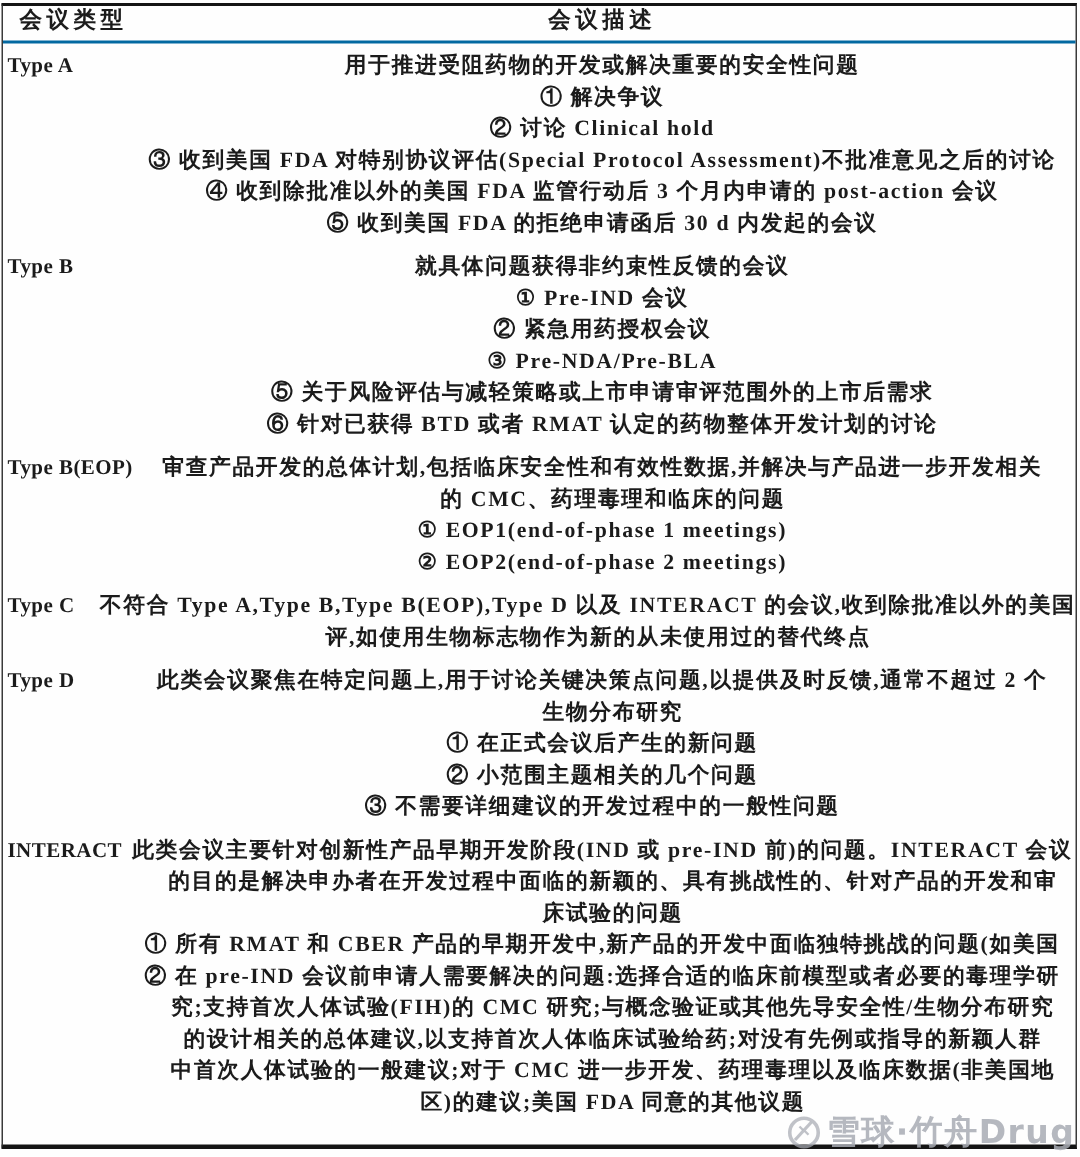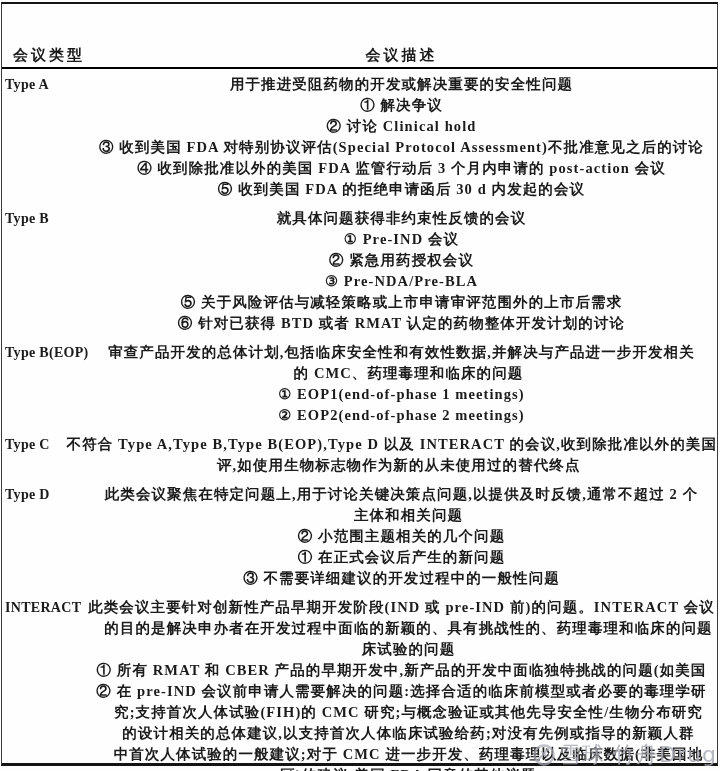--- a/index.html
+++ b/index.html
@@ -8,41 +8,41 @@
     font-family:"Liberation Serif","DejaVu Serif",serif;
     color:#1b1b1b;overflow:hidden;
   }
   .page{position:relative;width:720px;height:771px;background:#fefefe;}
   .table{
     position:absolute;left:1px;top:2px;width:717px;height:764px;
     box-sizing:border-box;
     border-left:1px solid #3a3a3a;border-right:1px solid #3a3a3a;
     border-top:2px solid #141414;border-bottom:3px solid #141414;
   }
-  .thead{display:flex;align-items:center;height:23px;border-bottom:2px solid #000000;margin-top:40px;}
+  .thead{display:flex;height:23px;border-bottom:2px solid #0369a1;}
   .th{font-size:15px;font-weight:600;letter-spacing:3px;}
   .th.type-col{width:84px;padding-left:11px;box-sizing:border-box;}
   .th.desc-col{flex:1;text-align:center;}
   .tbody{padding-top:5px;}
   .trow{display:flex;margin-top:8px;}
   .trow:first-child{margin-top:0;}
   .type-cell{
     width:84px;box-sizing:border-box;padding-left:3px;
     font-size:14px;font-weight:600;line-height:21px;letter-spacing:0.3px;
     white-space:nowrap;
   }
   .desc-cell{flex:1;font-size:14.5px;font-weight:600;line-height:21px;letter-spacing:1.1px;text-align:center;}
   .line{white-space:nowrap;}
   .line.i1{padding-left:14px;}
   .watermark{
     position:absolute;right:3px;bottom:1px;z-index:5;
     display:flex;align-items:center;gap:3px;
     color:rgba(168,172,180,0.85);
     font-family:"DejaVu Sans","Liberation Sans",sans-serif;
-    font-size:22px;font-weight:400;letter-spacing:1px;white-space:nowrap;
+    font-size:22px;font-weight:700;letter-spacing:1px;white-space:nowrap;
   }
   .watermark svg{display:block;opacity:0.85;}
 </style>
 </head>
 <body>
 
 <div class="page">
   <div class="table">
     <div class="thead">
       <div class="th type-col">会议类型</div>
@@ -88,32 +88,32 @@
     <div class="desc-cell">
             <div class="line i0">不符合 Type A,Type B,Type B(EOP),Type D 以及 INTERACT 的会议,收到除批准以外的美国</div>
             <div class="line i1">评,如使用生物标志物作为新的从未使用过的替代终点</div>
           </div>
   </div>
 
   <div class="trow">
     <div class="type-cell">Type D</div>
     <div class="desc-cell">
             <div class="line i0">此类会议聚焦在特定问题上,用于讨论关键决策点问题,以提供及时反馈,通常不超过 2 个</div>
-            <div class="line i1">主体和相关问题</div>
+            <div class="line i1">生物分布研究</div>
+            <div class="line i0">① 在正式会议后产生的新问题</div>
             <div class="line i0">② 小范围主题相关的几个问题</div>
-            <div class="line i0">① 在正式会议后产生的新问题</div>
             <div class="line i0">③ 不需要详细建议的开发过程中的一般性问题</div>
           </div>
   </div>
 
   <div class="trow">
     <div class="type-cell">INTERACT</div>
     <div class="desc-cell">
             <div class="line i0">此类会议主要针对创新性产品早期开发阶段(IND 或 pre-IND 前)的问题。INTERACT 会议</div>
-            <div class="line i1">的目的是解决申办者在开发过程中面临的新颖的、具有挑战性的、药理毒理和临床的问题</div>
+            <div class="line i1">的目的是解决申办者在开发过程中面临的新颖的、具有挑战性的、针对产品的开发和审</div>
             <div class="line i1">床试验的问题</div>
             <div class="line i0">① 所有 RMAT 和 CBER 产品的早期开发中,新产品的开发中面临独特挑战的问题(如美国</div>
             <div class="line i0">② 在 pre-IND 会议前申请人需要解决的问题:选择合适的临床前模型或者必要的毒理学研</div>
             <div class="line i1">究;支持首次人体试验(FIH)的 CMC 研究;与概念验证或其他先导安全性/生物分布研究</div>
             <div class="line i1">的设计相关的总体建议,以支持首次人体临床试验给药;对没有先例或指导的新颖人群</div>
             <div class="line i1">中首次人体试验的一般建议;对于 CMC 进一步开发、药理毒理以及临床数据(非美国地</div>
             <div class="line i1">区)的建议;美国 FDA 同意的其他议题</div>
           </div>
   </div>
 </div>

